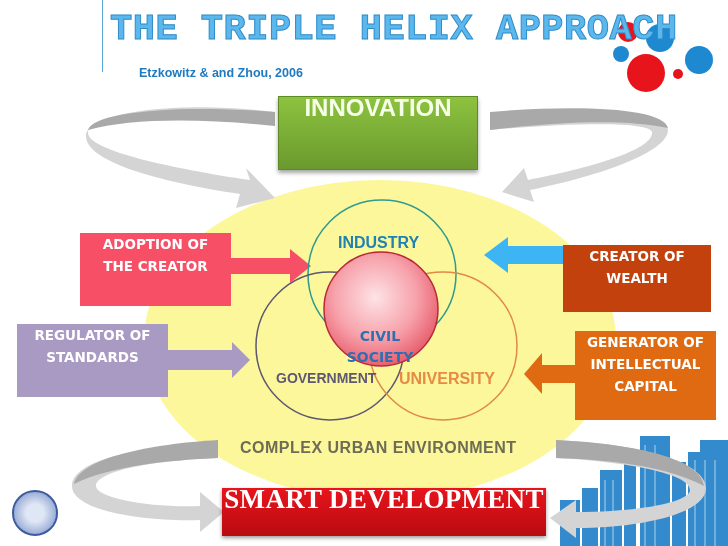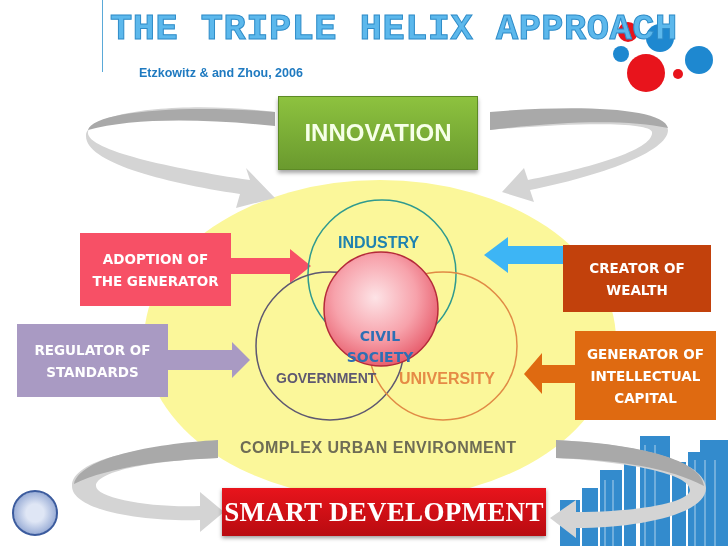--- a/index.html
+++ b/index.html
@@ -11,21 +11,21 @@
   .abs { position: absolute; }
   .title-rule { left: 102px; top: 0; width: 1px; height: 72px; background: #5aa9d8; }
   .title {
     left: 110px; top: 8px; font-size: 37px; font-weight: bold; letter-spacing: 0.5px;
     color: #5cb8ec; -webkit-text-stroke: 1px #2f8cc8; white-space: nowrap;
     font-family: Liberation Mono, monospace;
   }
   .subtitle { left: 113px; top: 66px; font-size: 12.5px; font-weight: bold; color: #1f7ac0; white-space: nowrap; margin-left: 26px; }
   .bg-svg { left: 0; top: 0; width: 728px; height: 546px; }
   .box {
-    display: flex; align-items: center; justify-content: center; text-align: center;
+    display: flex; align-items: flex-start; justify-content: center; text-align: center;
     color: #ffffff; font-weight: bold; font-family: "DejaVu Sans", sans-serif;
     line-height: 22px; box-sizing: border-box;
   }
   .innovation {
     left: 278px; top: 96px; width: 200px; height: 74px; font-size: 24px;
     background: linear-gradient(#8dc23f, #6a9a2e); border: 1px solid #5d8a25;
     box-shadow: 0 3px 4px rgba(0,0,0,0.35); color: #f6ffe8; font-family: "Liberation Sans", sans-serif;
   }
   .smart {
     left: 222px; top: 488px; width: 324px; height: 48px; font-size: 27px;
@@ -119,21 +119,21 @@
 <div class="abs title">THE TRIPLE HELIX APPROACH</div>
 <div class="abs subtitle">Etzkowitz &amp;  and Zhou, 2006</div>
 
 <div class="abs box innovation">
   <span>INNOVATION</span>
 </div>
 
 <div class="abs box adoption">
   <div>
     <div>ADOPTION OF</div>
-    <div>THE GENERATOR</div>
+    <div>THE CREATOR</div>
   </div>
 </div>
 
 <div class="abs box regulator">
   <div>
     <div>REGULATOR OF</div>
     <div>STANDARDS</div>
   </div>
 </div>
 

